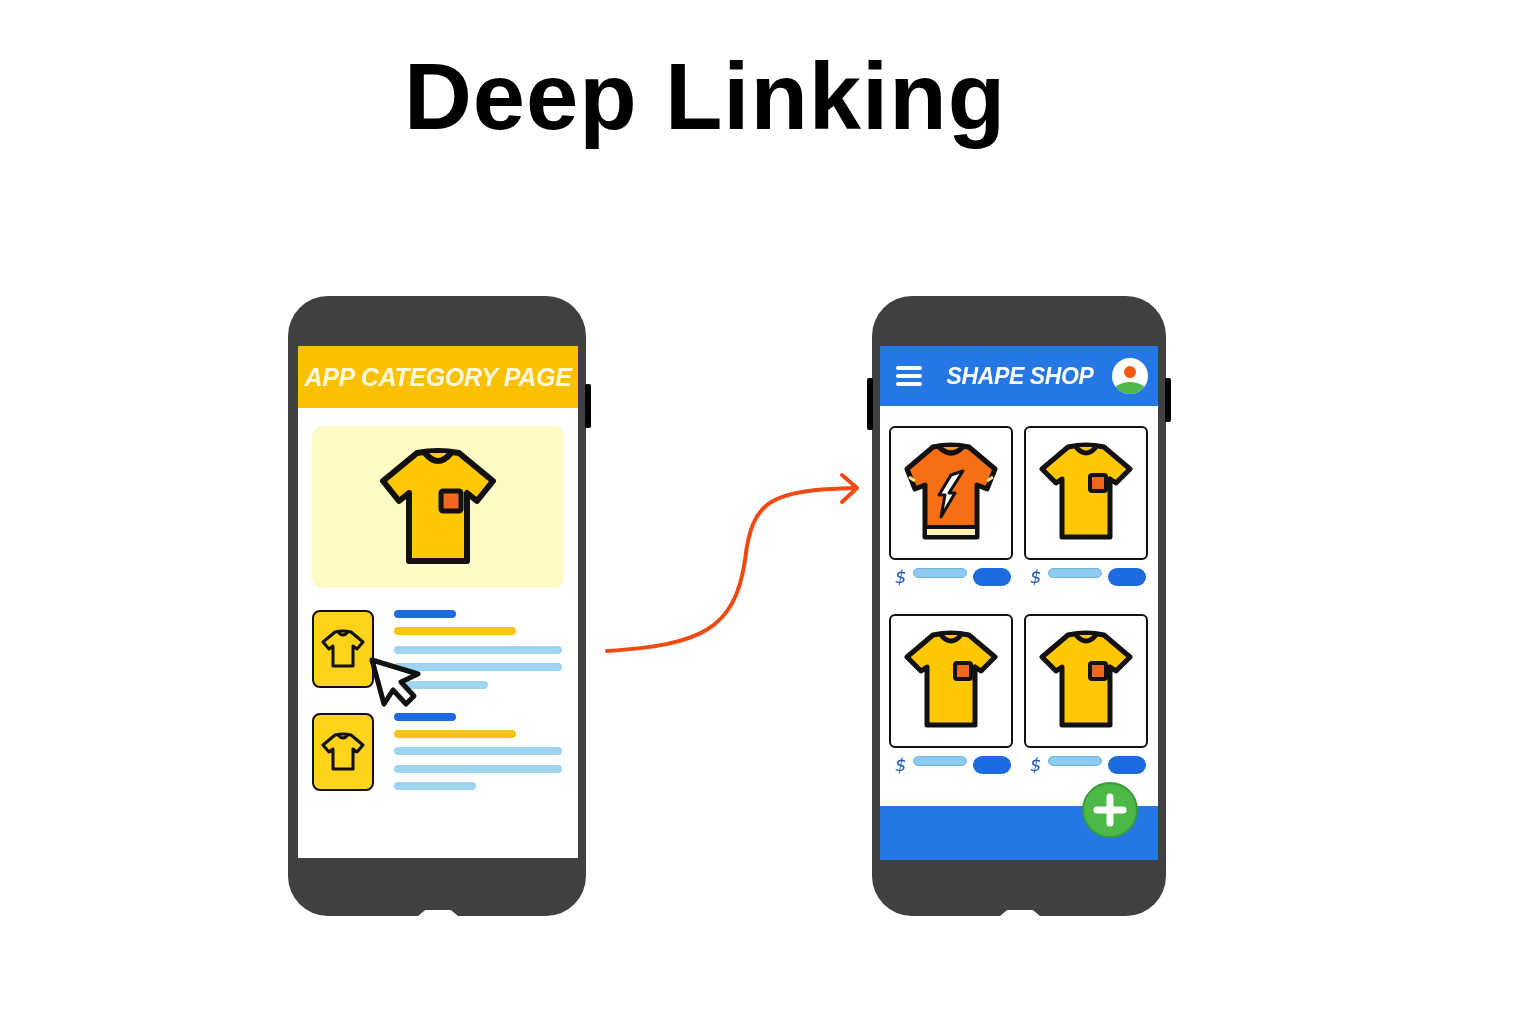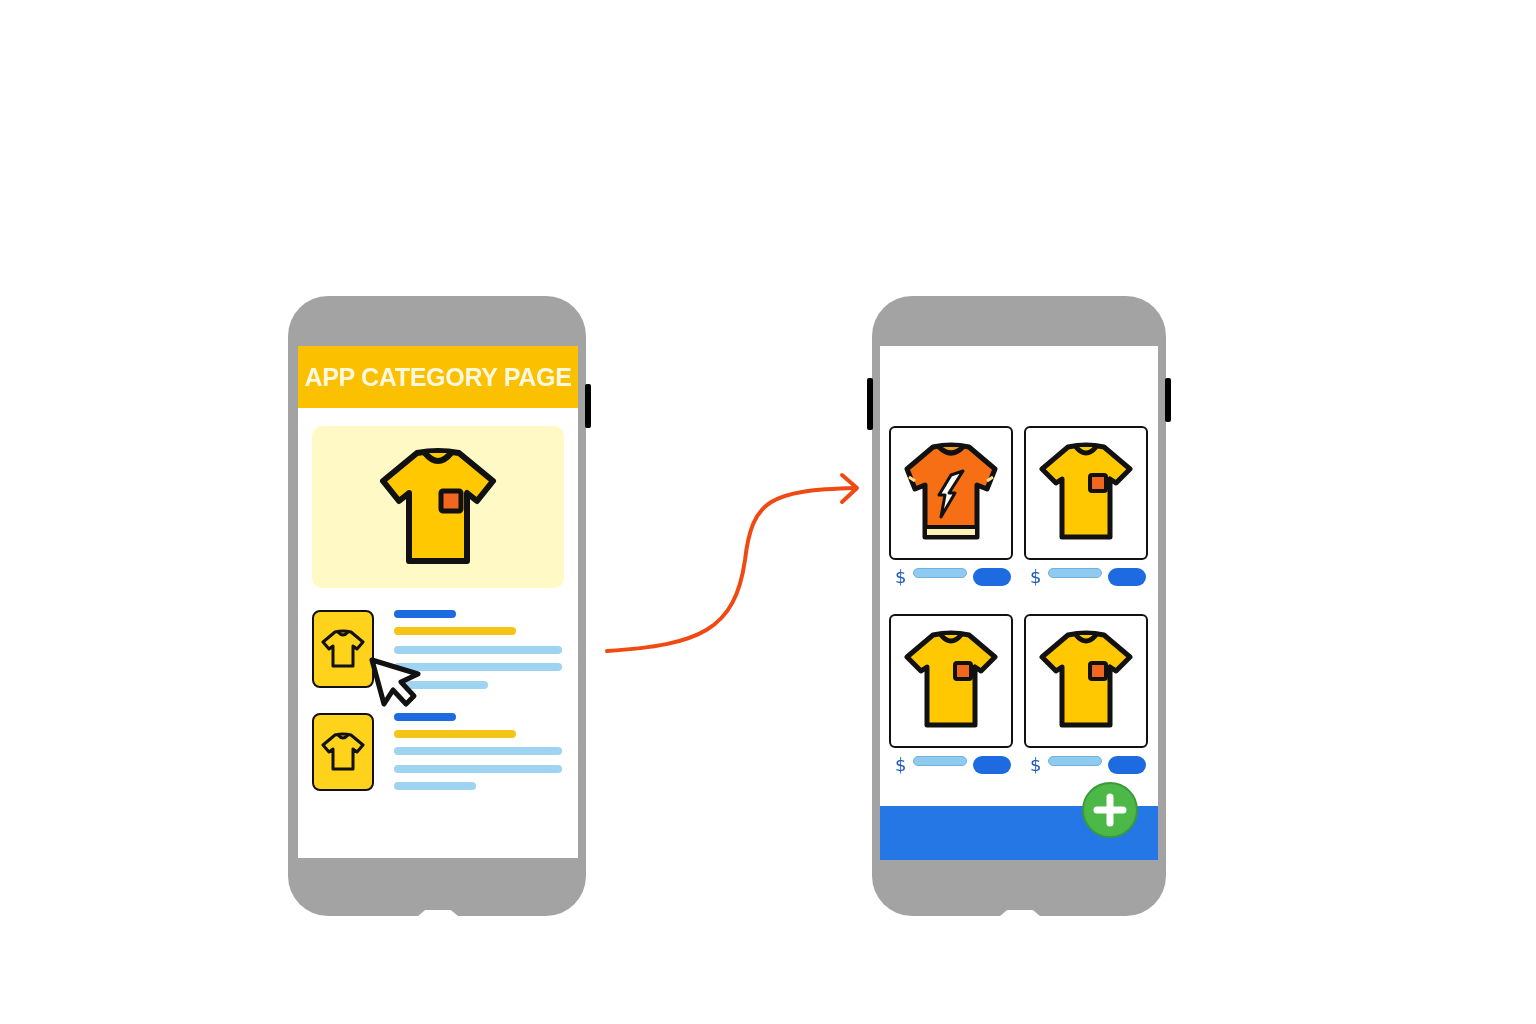--- a/index.html
+++ b/index.html
@@ -9,21 +9,21 @@
   .title {
     position: absolute; left: 0; top: 40px; width: 1410px;
     text-align: center; font-weight: bold; color: #000;
     font-family: "Liberation Sans", sans-serif;
     font-size: 94px; line-height: 114px; letter-spacing: 1px;
   }
   .title .line { display: block; white-space: nowrap; }
 
   
   .phone {
-    position: absolute; background: #a3a3a3; border-radius: 40px;
+    position: absolute; background: #404040; border-radius: 40px; font-style: italic;
   }
   .phone .notch {
     position: absolute; bottom: 0; width: 40px; height: 6px; background: #fff;
     clip-path: polygon(18% 0, 82% 0, 100% 100%, 0 100%);
   }
   .phone .side-btn {
     position: absolute; width: 6px; height: 44px; background: #000; border-radius: 2px;
   }
   .screen { position: absolute; background: #fff; overflow: hidden; }
 
@@ -88,20 +88,21 @@
   .bottom-bar { position: absolute; left: 0; top: 460px; width: 278px; height: 54px; background: #2477E4; }
   .fab {
     position: absolute; left: 202px; top: 436px; width: 56px; height: 56px; border-radius: 50%;
     background: #4CB848; border: 2px solid #3a9a38; display: flex; align-items: center; justify-content: center;
   }
 </style>
 </head>
 <body>
 
 <h1 class="title">
+  <span class="line">Deep Linking</span>
 </h1>
 
 <div class="phone" id="phone-left">
   <div class="side-btn" style="right:-5px; top:88px;"></div>
   <div class="notch" style="left:130px;"></div>
   <div class="screen">
     <div class="cat-header">APP CATEGORY PAGE</div>
 
     <div class="hero">
       <svg width="126" height="120" viewBox="0 0 126 120">
@@ -148,20 +149,32 @@
 <svg class="arrow" width="1536" height="1024" viewBox="0 0 1536 1024" style="pointer-events:none;">
   <path d="M607 651 C 700 645, 735 630, 745 560 C 752 500, 770 490, 856 488" fill="none" stroke="#F04A12" stroke-width="4" stroke-linecap="round"></path>
   <path d="M842 475 L857 488 L842 502" fill="none" stroke="#F04A12" stroke-width="4" stroke-linecap="round" stroke-linejoin="round"></path>
 </svg>
 
 <div class="phone" id="phone-right">
   <div class="side-btn" style="left:-5px; top:82px; height:52px;"></div>
   <div class="side-btn" style="right:-5px; top:82px; height:44px;"></div>
   <div class="notch" style="left:128px;"></div>
   <div class="screen">
+    <div class="shop-header">
+      <div class="hamburger">
+          <span></span>
+          <span></span>
+          <span></span>
+        </div>
+      <div class="shop-title">SHAPE SHOP</div>
+      <div class="avatar">
+          <div class="ground"></div>
+          <div class="head"></div>
+        </div>
+    </div>
 
     <div class="card" style="left:9px; top:80px;">
       <svg width="100" height="104" viewBox="0 0 100 104">
         <path d="M32 6 Q50 2 68 6 L94 28 L86 48 L76 44 L76 96 L24 96 L24 44 L14 48 L6 28 Z" fill="#F76F14" stroke="#111" stroke-width="5" stroke-linejoin="round"></path>
         <path d="M38 6 Q50 18 62 6" fill="#F49A2A" stroke="#111" stroke-width="5"></path>
         <rect x="24" y="86" width="52" height="10" fill="#FFF2B5" stroke="#111" stroke-width="4"></rect>
         <path d="M8 36 L14 40 M92 36 L86 40" stroke="#FFE08A" stroke-width="3"></path>
         <path d="M50 34 L62 30 L48 52 L54 52 L40 76 L44 54 L38 54 Z" fill="#fff" stroke="#111" stroke-width="3" stroke-linejoin="round"></path>
       </svg>
     </div>

